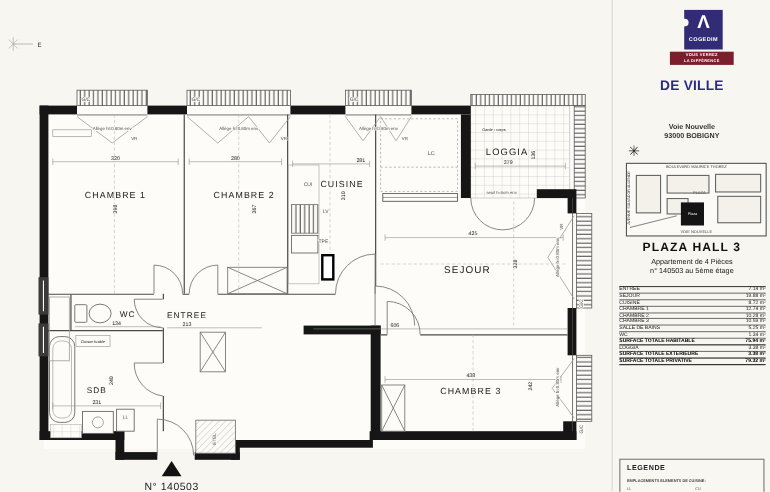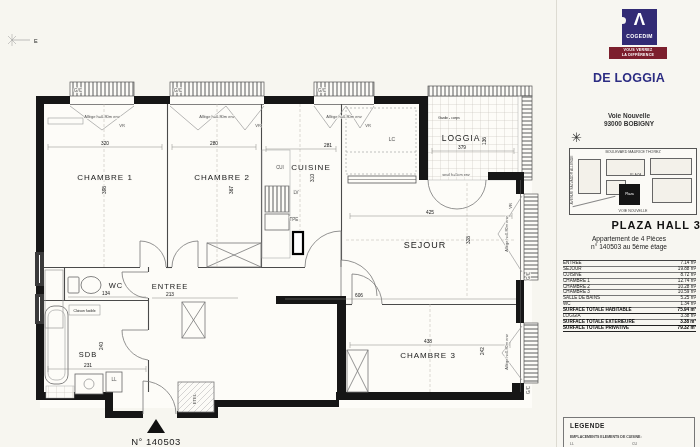--- a/index.html
+++ b/index.html
@@ -39,21 +39,21 @@
   .map .plaza-label{left:60px;top:24px;font-size:3.6px;color:#555;}
   .map .blk{border:0.7px solid #666;background:#f3f1ea;}
   .map .b1{left:8px;top:10px;width:21px;height:33px;}
   .map .b2{left:36px;top:10px;width:37px;height:15px;}
   .map .b3{left:80px;top:9px;width:40px;height:15px;}
   .map .b4{left:82px;top:29px;width:38px;height:23px;}
   .map .b5{left:36px;top:31px;width:18px;height:13px;}
   .map .hall3{left:49px;top:35px;width:21px;height:21px;background:#141414;border:0;}
   .map .hall3-label{left:0;top:8px;width:21px;text-align:center;color:#fff;font-size:3.4px;}
   .map .diag{left:2px;top:52px;width:44px;height:0;border-top:0.7px solid #888;transform:rotate(-14deg);}
-  .proj-title{left:0;top:219px;width:144px;text-align:right;font-size:11px;letter-spacing:1px;color:#111;font-weight:600;}
+  .proj-title{left:0;top:219px;width:144px;text-align:center;font-size:11px;letter-spacing:1px;color:#111;font-weight:600;}
   .apt-lines{left:0;top:235px;width:144px;text-align:center;font-size:6.6px;line-height:8px;color:#222;}
   .surf-table{left:6px;top:260px;width:133px;border-top:1px solid #444;}
   .surf-table .srow{position:relative;display:flex;justify-content:space-between;
     height:4.9px;line-height:4.9px;font-size:4.6px;color:#222;border-bottom:0.5px solid #777;}
   .surf-table .srow span{position:relative;}
   .surf-table .total{font-weight:bold;color:#000;border-bottom:0.9px solid #222;}
   .legend{left:6px;top:417px;width:130px;height:40px;border:1px solid #777;background:#f8f7f2;}
   .legend .lg-title{left:6px;top:4px;font-size:6.5px;font-weight:bold;letter-spacing:.5px;color:#222;}
   .legend .lg-sub{left:6px;top:17px;font-size:3.5px;font-weight:bold;color:#444;}
   .legend .lg-p1{left:6px;top:24px;font-size:3.5px;color:#555;}
@@ -314,21 +314,21 @@
     <div class="logo-notch"></div>
     <div class="logo-lambda">Λ</div>
     <div class="logo-brand">COGEDIM</div>
   </div>
   <div class="logo-tagline">
     <span style="position:relative;display:block;">VOUS VERREZ</span>
     <span style="position:relative;display:block;">LA DIFFÉRENCE</span>
   </div>
 
   <div class="dev-title">
-    <span style="position:relative;display:block;">DE LOGGIA</span>
+    <span style="position:relative;display:block;">DE VILLE</span>
   </div>
 
   <div class="dev-address">
     <span style="position:relative;display:block;">Voie Nouvelle</span>
     <span style="position:relative;display:block;">93000 BOBIGNY</span>
   </div>
 
   <div class="compass">✳</div>
 
   <div class="map">

